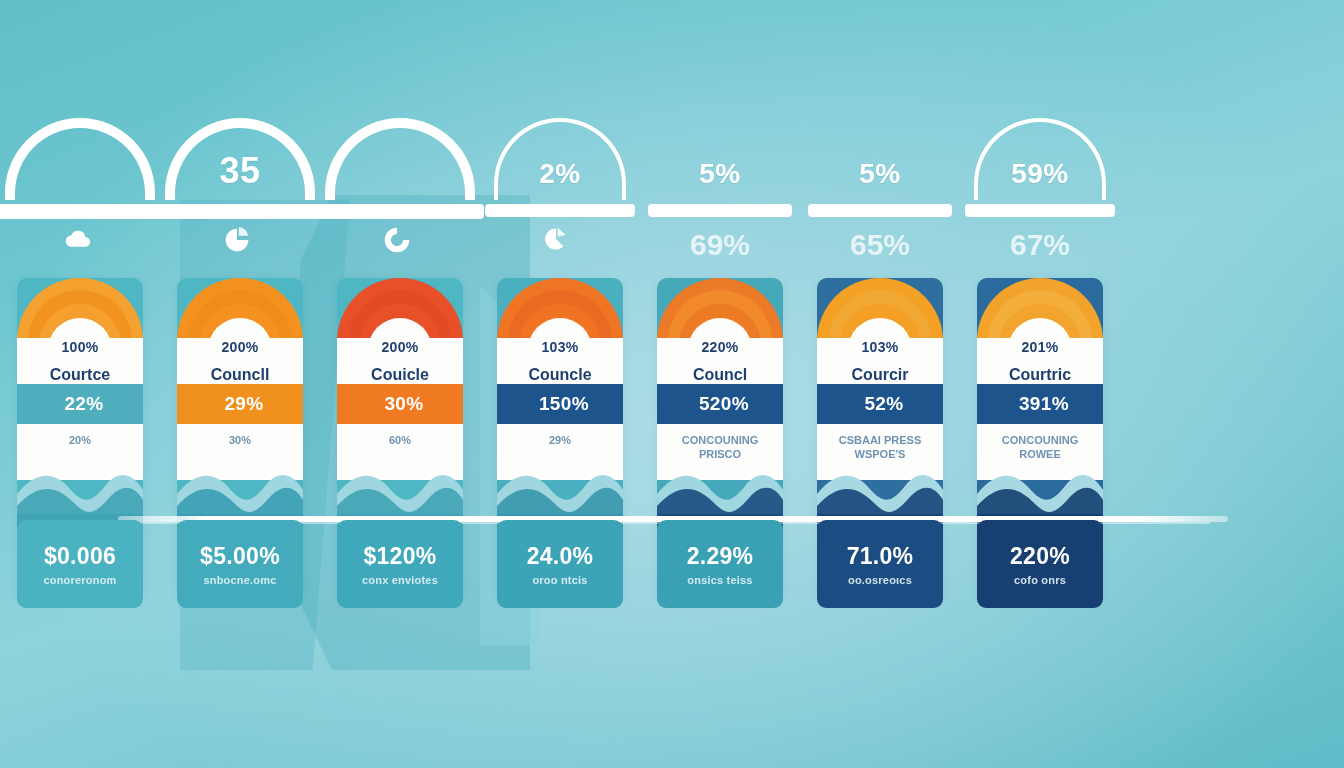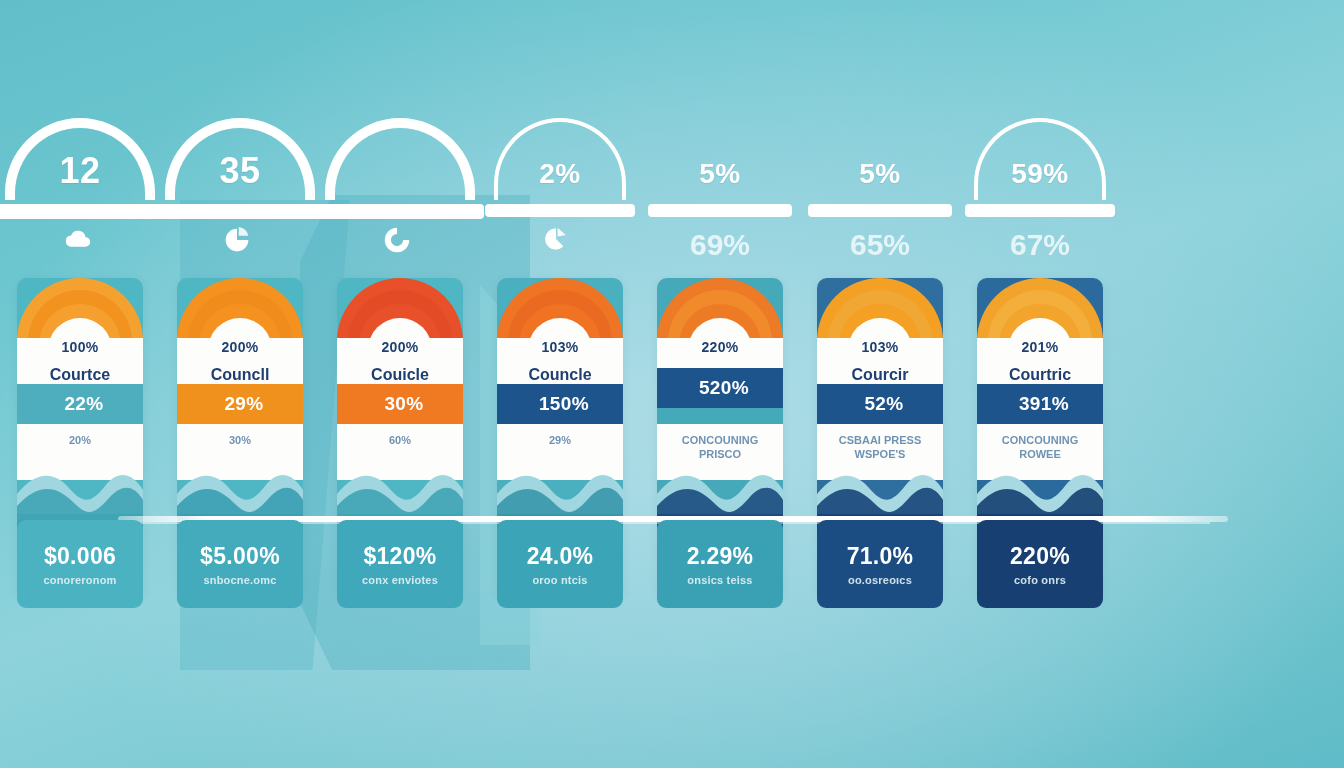--- a/index.html
+++ b/index.html
@@ -134,21 +134,20 @@
 
 <div id="stage">
 
   <div class="wedge wedge-a"></div>
   <div class="wedge wedge-b"></div>
   <div class="wedge wedge-c"></div>
 
   <div class="gauges" id="gauge-row">
       <div class="gauge  ">
         <div class="arc"></div>
-        <div class="val">12</div>
         <div class="bar"></div>
         <div class="glyph"><svg viewBox="0 0 32 32" width="30" height="30">
             <path fill="#fff" d="M8 22a6 6 0 0 1 .6-11.9A8 8 0 0 1 24 12a5 5 0 0 1 0 10z"></path>
           </svg></div>
       </div>
       <div class="gauge  ">
         <div class="arc"></div>
         <div class="val">35</div>
         <div class="bar"></div>
         <div class="glyph"><svg viewBox="0 0 32 32" width="28" height="28">
@@ -296,21 +295,21 @@
           <div class="arcwrap">
             <div class="ring" style="width:126px;height:92px;background:#ED7A26;"></div>
             <div class="ring" style="width:104px;height:80px;background:#F18A2A;"></div>
             <div class="ring" style="width:82px;height:66px;background:#ED7A26;opacity:.92;"></div>
             <div class="ring" style="width:64px;height:52px;background:#fdfdfb;"></div>
           </div>
           <div class="band-white" style="top:60px;height:46px;">
             <div class="pct-top">220%</div>
             <div class="lbl-top">Councl</div>
           </div>
-          <div class="band-color" style="top:90px;height:40px;background:#1E548C;">
+          <div class="band-color" style="top:106px;height:40px;background:#1E548C;">
             <div class="pct-mid">520%</div>
           </div>
           <div class="band-white" style="top:146px;height:56px;justify-content:flex-start;padding-top:10px;box-sizing:border-box;">
             <div class="pct-small" style="width:112px;">CONCOUNING PRISCO</div>
           </div>
           <div class="hills" style="top:176px;height:64px;"><svg viewBox="0 0 126 64" width="126" height="64" preserveAspectRatio="none">
               <path d="M0 40 C18 18 36 16 52 34 C66 50 74 50 88 32 C102 14 116 20 126 36 L126 64 L0 64 Z" fill="#9FD6DF"></path>
               <path d="M0 52 C20 30 38 30 56 48 C70 62 76 62 92 44 C106 28 118 32 126 46 L126 64 L0 64 Z" fill="#1B4C80" opacity=".9"></path>
             </svg></div>
           <div style="position:absolute;left:0;top:236px;width:126px;height:84px;background:#1B4C80;"></div>

